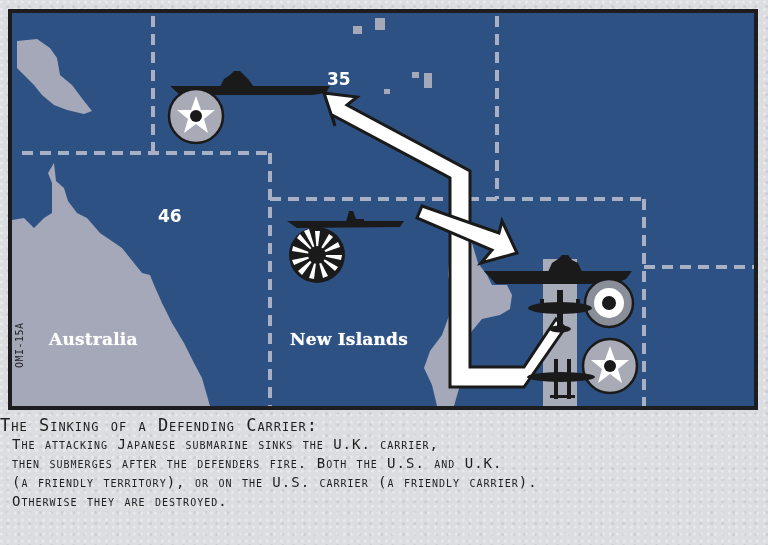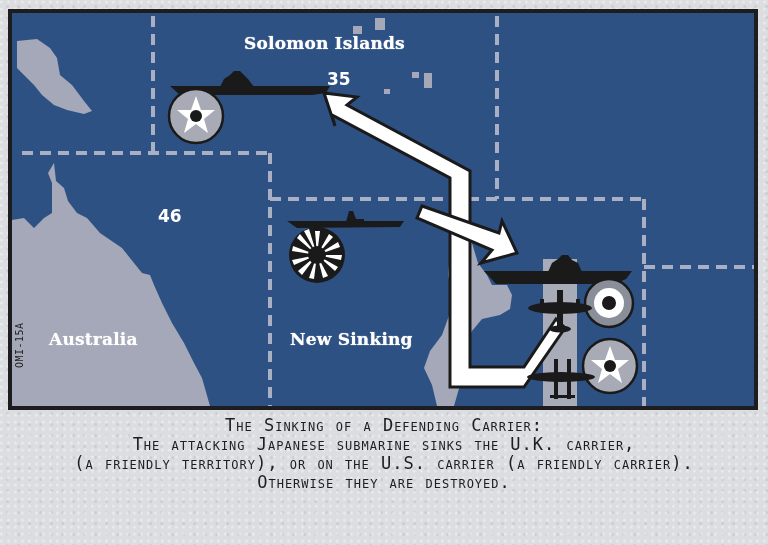--- a/index.html
+++ b/index.html
@@ -24,26 +24,26 @@
     text-shadow: 0 0 1px #e8e8ef;
   }
   .zone-num {
     position:absolute; color:#ffffff; font-family:"DejaVu Sans", sans-serif; font-size:17px; font-weight:bold;
   }
   .code-label {
     position:absolute; left:2px; top:355px; transform:rotate(-90deg); transform-origin:left top;
     font-family:"DejaVu Sans Mono", monospace; font-size:10px; color:#222; letter-spacing:0.5px;
   }
   .caption {
-    position:absolute; left:0; top:416px; width:768px; text-align:center;
+    position:absolute; left:0; top:416px; width:768px; text-align:left;
     color:#1e1e1e; font-family:"DejaVu Sans Mono", monospace;
     font-variant: small-caps; letter-spacing:1px;
   }
   .caption .title { font-size:17px; line-height:19px; }
-  .caption .line { font-size:17px; line-height:19px; }
+  .caption .line { font-size:14px; line-height:19px;padding-left:12px; }
 </style>
 </head>
 <body>
 
 <div class="map-frame">
   <svg width="742" height="393" viewBox="0 0 742 393">
 
     <g fill="#a4a8b8">
 
       <path d="M5 28 L25 26 L38 35 L45 45 L48 62 L60 72 L72 88 L80 98 L72 101 L55 97 L42 92 L30 82 L22 72 L12 62 L5 55 Z"></path>
@@ -129,26 +129,26 @@
       <circle cx="598" cy="353" r="6" fill="#1a1a1a"></circle>
       <g fill="#1a1a1a">
         <ellipse cx="549" cy="364" rx="34" ry="5"></ellipse>
         <rect x="542" y="346" width="4" height="40"></rect>
         <rect x="555" y="346" width="4" height="40"></rect>
         <rect x="538" y="382" width="25" height="3"></rect>
       </g>
     </g>
   </svg>
 
-  <div class="map-label" style="left:232px; top:20px;">Solomon Islands</div>
   <div class="map-label" style="left:37px; top:316px;text-align:right;">Australia</div>
-  <div class="map-label" style="left:278px; top:316px;">New Sinking</div>
+  <div class="map-label" style="left:278px; top:316px;">New Islands</div>
   <div class="zone-num" style="left:315px; top:56px;">35</div>
   <div class="zone-num" style="left:146px; top:193px;">46</div>
   <div class="code-label">OMI-15A</div>
 </div>
 
 <div class="caption">
   <div class="title">The Sinking of a Defending Carrier:</div>
   <div class="line">The attacking Japanese submarine sinks the U.K. carrier,</div>
+  <div class="line">then submerges after the defenders fire. Both the U.S. and U.K.</div>
   <div class="line">(a friendly territory), or on the U.S. carrier (a friendly carrier).</div>
   <div class="line">Otherwise they are destroyed.</div>
 </div>
 
 </body></html>

